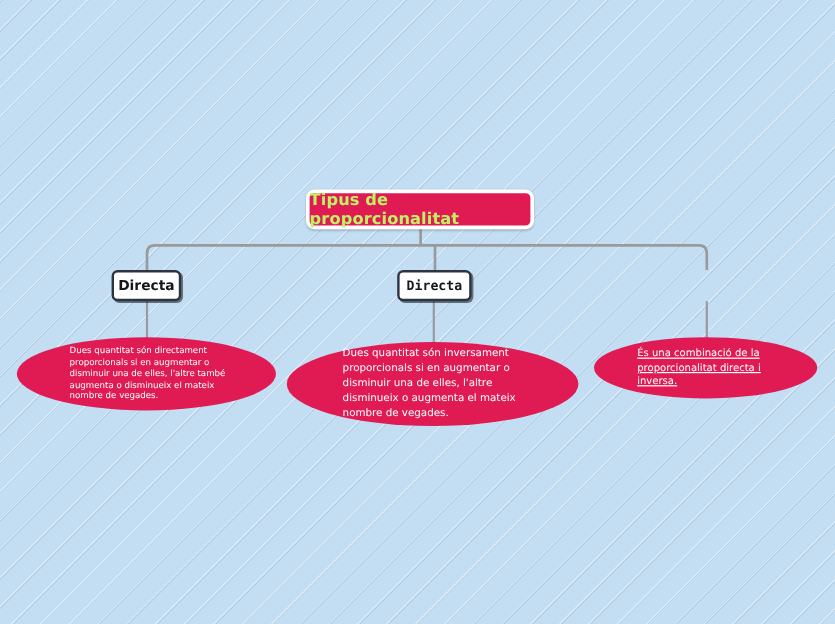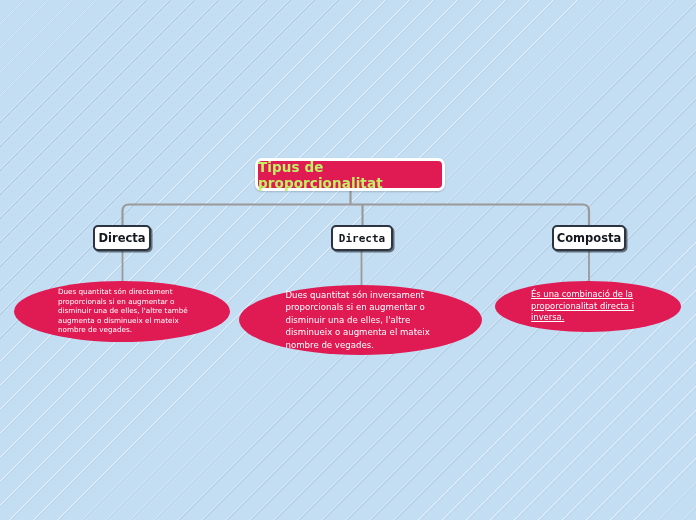--- a/index.html
+++ b/index.html
@@ -147,23 +147,20 @@
   <div class="root-node">
     <span>Tipus de proporcionalitat</span>
   </div>
 
   <div class="branch-node n0">
     <span>Directa</span>
   </div>
   <div class="branch-node n1">
     <span>Directa</span>
   </div>
-  <div class="branch-node n2">
-    <span>Composta</span>
-  </div>
 
   <div class="leaf-ellipse e0">
     <span class="leaf-text">Dues quantitat són directament proporcionals si en augmentar o disminuir una de elles, l'altre també augmenta o disminueix el mateix nombre de vegades.</span>
   </div>
   <div class="leaf-ellipse e1">
     <span class="leaf-text">Dues quantitat són inversament proporcionals si en augmentar o disminuir una de elles, l'altre disminueix o augmenta el mateix nombre de vegades.</span>
   </div>
   <div class="leaf-ellipse e2">
     <span class="leaf-text">És una combinació de la proporcionalitat directa i inversa.</span>
   </div>

